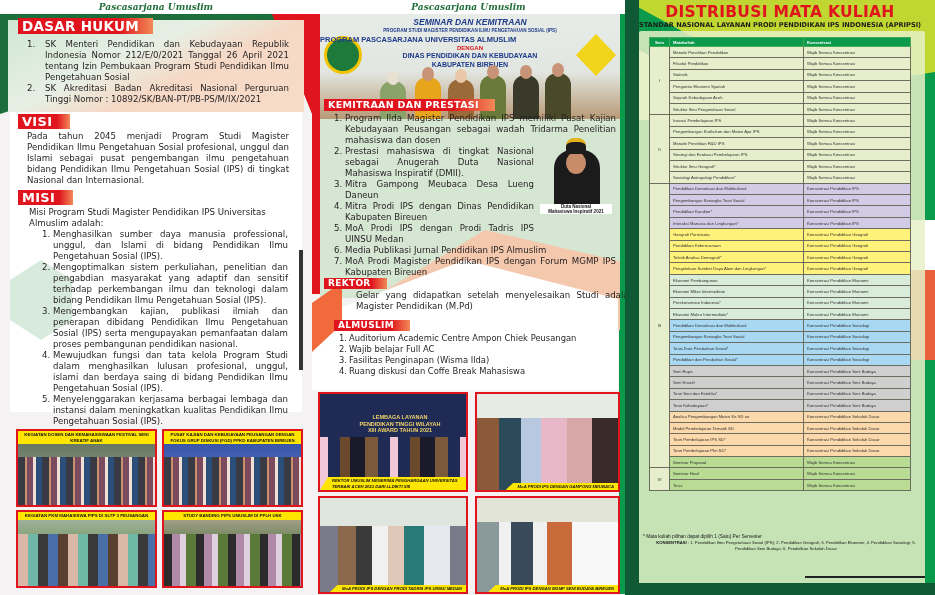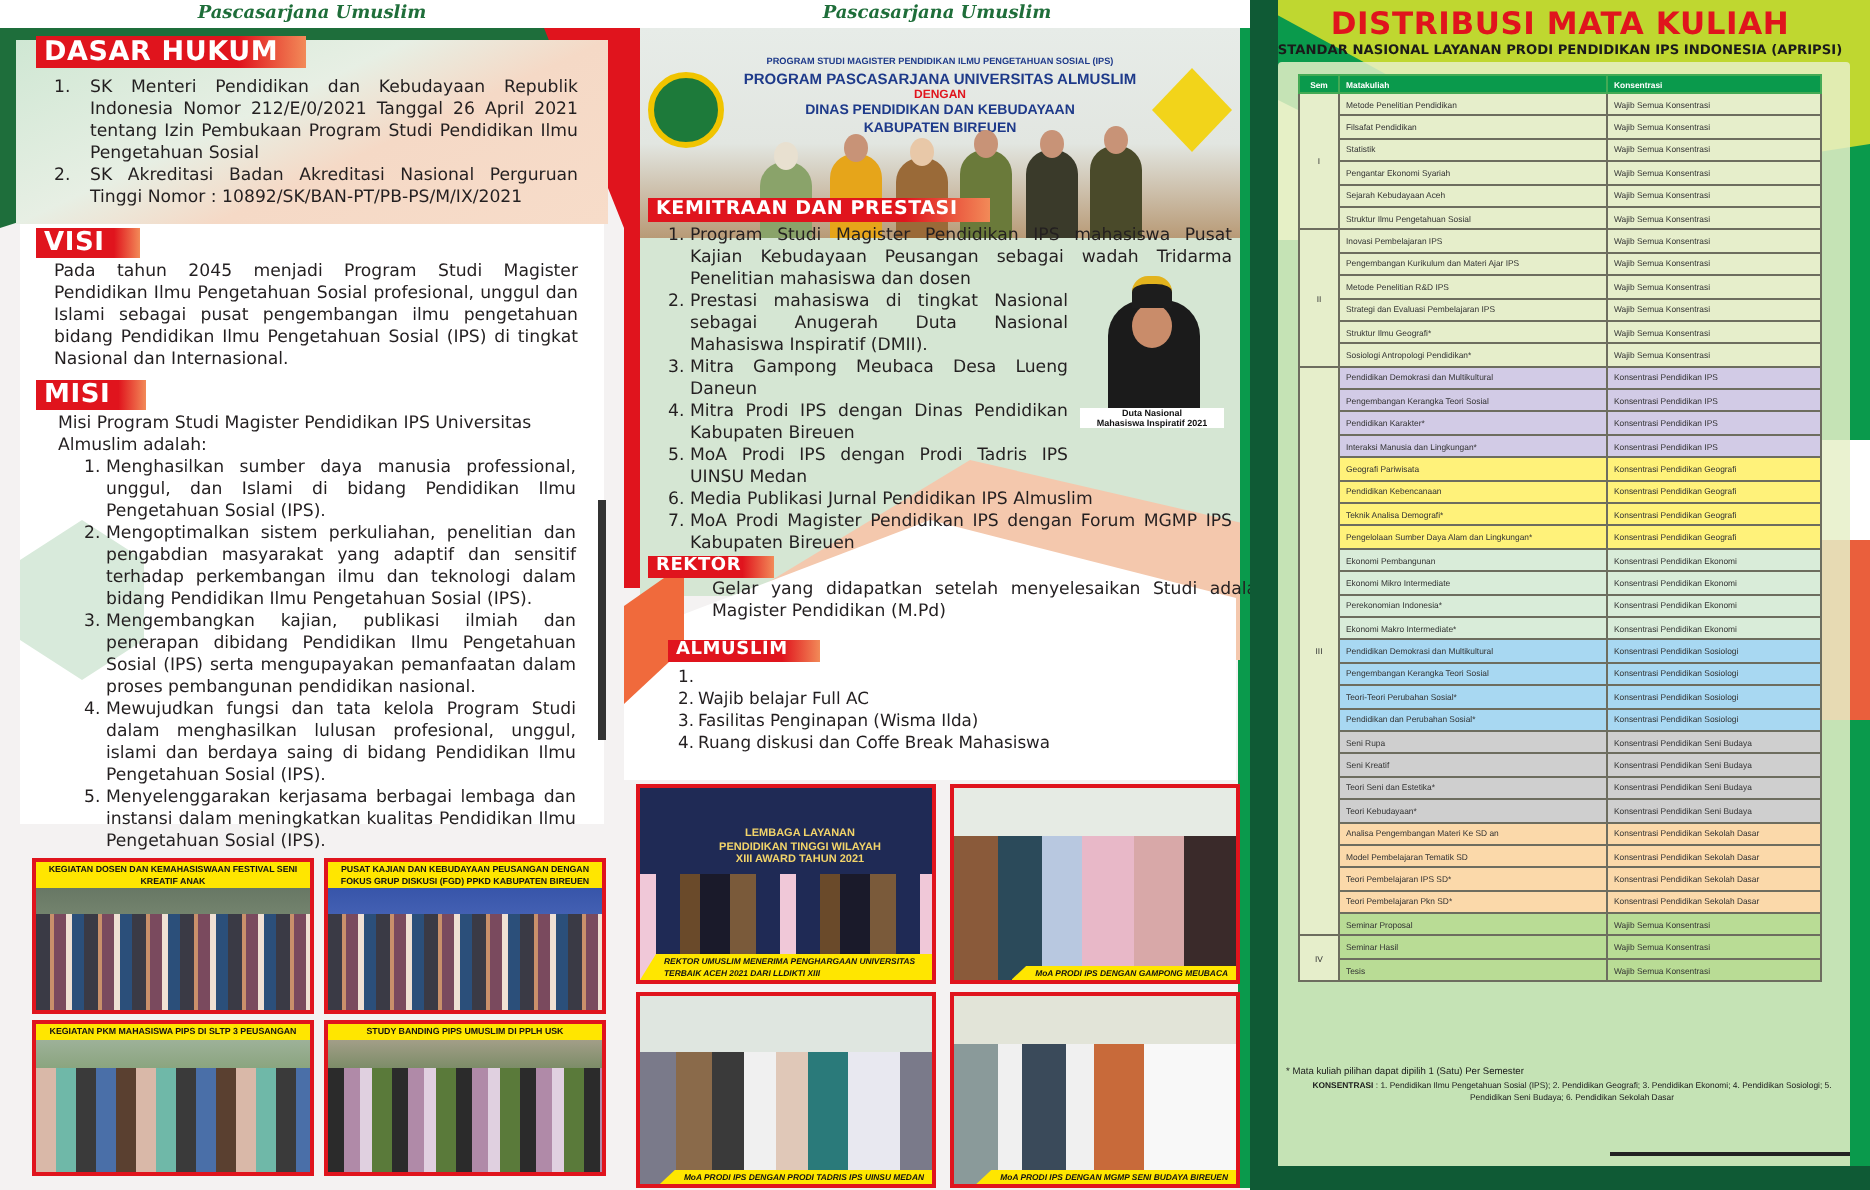--- a/index.html
+++ b/index.html
@@ -32,21 +32,21 @@
 
 .p2-redstripe{position:absolute;left:0;top:14px;width:8px;height:280px;background:#e0141d}
 .p2-greenstripe{position:absolute;right:0;top:14px;width:6px;height:580px;background:#0a9a4c}
 .p2-bg{position:absolute;left:8px;top:118px;width:300px;height:180px;background:#d5e6d3}
 .p2-peach{position:absolute;left:8px;top:205px;width:300px;height:125px;background:#f4c8ad;clip-path:polygon(0 100%,55% 20%,100% 45%,100% 100%)}
 .p2-white{position:absolute;left:0;top:260px;width:306px;height:130px;background:#fff;clip-path:polygon(0 45%,50% 0,100% 30%,100% 100%,0 100%)}
 .p2-orange{position:absolute;left:0;top:282px;width:30px;height:70px;background:#f06a3c;clip-path:polygon(0 30%,100% 0,100% 60%,0 100%)}
 .seminar{position:absolute;left:8px;top:14px;width:300px;height:105px;background:linear-gradient(180deg,#e7ece8 0%,#e2e6e1 55%,#b89a76 100%)}
 .seminar .t1{position:absolute;top:3px;left:0;right:0;text-align:center;font-weight:bold;font-style:italic;font-size:8.5px;color:#1e3a8a}
 .seminar .t2{position:absolute;top:14px;left:0;right:0;text-align:center;font-weight:bold;font-size:4.6px;color:#1e3a8a}
-.seminar .t3{position:absolute;top:21px;left:0;right:0;text-align:center;font-weight:bold;font-size:7.5px;color:#1e3a8a}
+.seminar .t3{position:absolute;top:21px;left:0;right:0;font-weight:bold;font-size:7.5px;color:#1e3a8a}
 .seminar .t4{position:absolute;top:31px;left:0;right:0;text-align:center;font-weight:bold;font-size:6px;color:#e0141d}
 .seminar .t5{position:absolute;top:38px;left:0;right:0;text-align:center;font-weight:bold;font-size:7px;color:#1e3a8a}
 .seminar .t6{position:absolute;top:47px;left:0;right:0;text-align:center;font-weight:bold;font-size:7px;color:#1e3a8a}
 .logo-l{position:absolute;left:4px;top:22px;width:38px;height:38px;border-radius:50%;background:#1d7a3a;border:3px solid #f0c400}
 .logo-r{position:absolute;right:4px;top:20px;width:40px;height:42px;background:#f2d41a;clip-path:polygon(50% 0,100% 50%,50% 100%,0 50%)}
 .seminar .people{position:absolute;bottom:0;left:50px;width:220px;height:60px}
 .person{position:absolute;bottom:0;width:26px;border-radius:12px 12px 0 0}
 .head{position:absolute;width:12px;height:14px;border-radius:50%;background:#c89377}
 .duta{position:absolute;left:228px;top:138px;width:72px;height:76px}
 .duta .body{position:absolute;left:14px;top:12px;width:46px;height:58px;background:#1b1b1b;border-radius:18px 18px 0 0}
@@ -151,20 +151,21 @@
   <div class="p2-redstripe"></div>
   <div class="p2-greenstripe"></div>
   <div class="p2-bg"></div>
   <div class="p2-peach"></div>
   <div class="p2-white"></div>
   <div class="p2-orange"></div>
 
   <div class="seminar">
     <div class="logo-l"></div>
     <div class="logo-r"></div>
+    <div class="t1">SEMINAR DAN KEMITRAAN</div>
     <div class="t2">PROGRAM STUDI MAGISTER PENDIDIKAN ILMU PENGETAHUAN SOSIAL (IPS)</div>
     <div class="t3">PROGRAM PASCASARJANA UNIVERSITAS ALMUSLIM</div>
     <div class="t4">DENGAN</div>
     <div class="t5">DINAS PENDIDIKAN DAN KEBUDAYAAN</div>
     <div class="t6">KABUPATEN BIREUEN</div>
     <div class="people">
       <div class="person" style="left:10px;height:38px;background:#8aa36a;"></div>
       <div class="head" style="left:17px;bottom:34px;background:#e8e0d0;"></div>
       <div class="person" style="left:45px;height:42px;background:#e6a51a;"></div>
       <div class="head" style="left:52px;bottom:38px;"></div>
@@ -176,21 +177,21 @@
       <div class="head" style="left:150px;bottom:40px;"></div>
       <div class="person" style="left:175px;height:46px;background:#4a4a2a;"></div>
       <div class="head" style="left:182px;bottom:42px;"></div>
     </div>
   </div>
 
   <div class="sec-title" style="left:12px;top:99px;font-size:9.5px;line-height:12px;padding-right:16px;">KEMITRAAN DAN PRESTASI</div>
   <ol class="list txt just" style="left:22px;top:113px;width:282px;font-size:8.6px;line-height:11px;">
     <li>
         <span class="n" style="width:11px">1.</span>
-        <span>Program Studi Magister Pendidikan IPS mahasiswa Pusat Kajian Kebudayaan Peusangan sebagai wadah Tridarma Penelitian mahasiswa dan dosen</span>
+        <span>Program Ilda Magister Pendidikan IPS memiliki Pusat Kajian Kebudayaan Peusangan sebagai wadah Tridarma Penelitian mahasiswa dan dosen</span>
       </li>
     <li style="width:200px">
         <span class="n" style="width:11px">2.</span>
         <span>Prestasi mahasiswa di tingkat Nasional sebagai Anugerah Duta Nasional Mahasiswa Inspiratif (DMII).</span>
       </li>
     <li style="width:200px">
         <span class="n" style="width:11px">3.</span>
         <span>Mitra Gampong Meubaca Desa Lueng Daneun</span>
       </li>
     <li style="width:200px">
@@ -221,20 +222,21 @@
     </div>
   </div>
 
   <div class="sec-title" style="left:12px;top:278px;font-size:9px;line-height:11px;padding-right:16px;">REKTOR</div>
   <div class="txt just" style="left:24px;top:290px;width:278px;font-size:8.6px;line-height:11px;margin-left:20px;">Gelar yang didapatkan setelah menyelesaikan Studi adalah Magister Pendidikan (M.Pd)</div>
 
   <div class="sec-title" style="left:22px;top:320px;font-size:9px;line-height:11px;padding-right:16px;">ALMUSLIM</div>
   <ol class="list txt" style="left:27px;top:333px;width:270px;font-size:8.4px;line-height:11px;">
     <li>
         <span class="n" style="width:10px">1.</span>
+        <span>Auditorium Academic Centre Ampon Chiek Peusangan</span>
       </li>
     <li>
         <span class="n" style="width:10px">2.</span>
         <span>Wajib belajar Full AC</span>
       </li>
     <li>
         <span class="n" style="width:10px">3.</span>
         <span>Fasilitas Penginapan (Wisma Ilda)</span>
       </li>
     <li>

